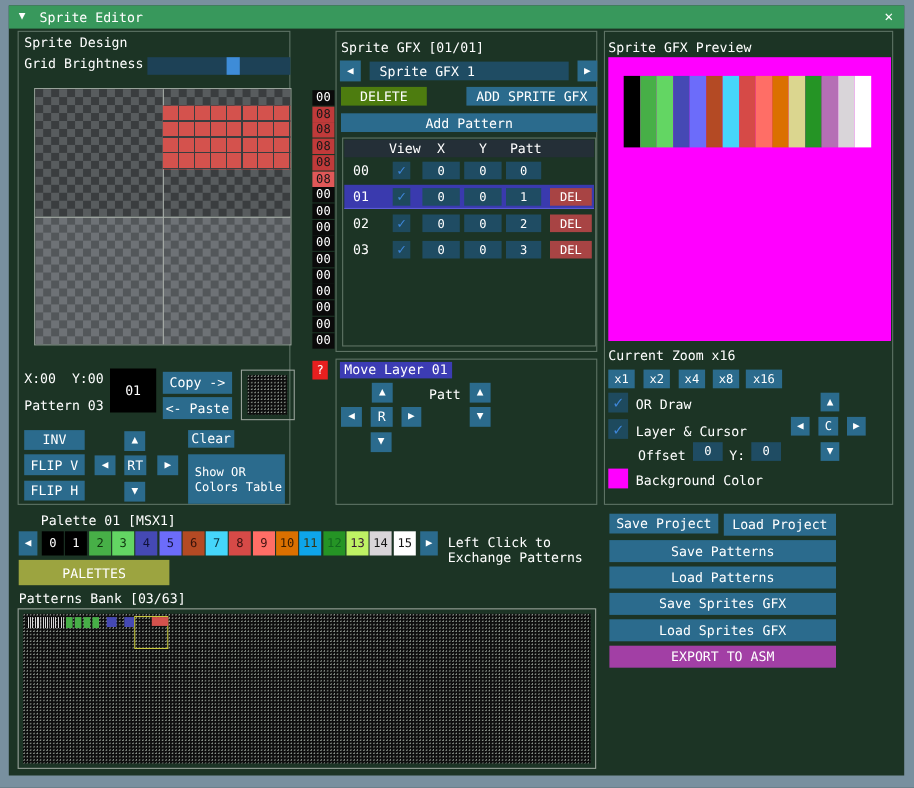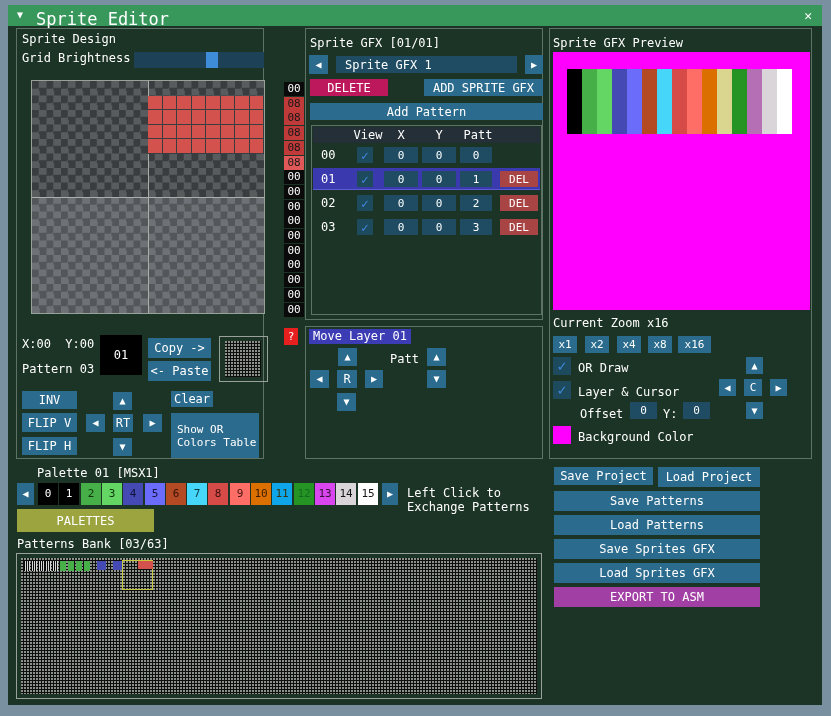--- a/index.html
+++ b/index.html
@@ -3,26 +3,26 @@
 <meta charset="utf-8">
 <style>
   html,body{margin:0;padding:0;width:831px;height:716px;overflow:hidden;
     background:#78909F;font-family:"DejaVu Sans Mono",monospace;}
   #window{position:absolute;left:8px;top:5px;width:814px;height:700px;background:#1C3425;color:#fff;}
   #window *{box-sizing:border-box;}
   .abs{position:absolute;}
   .txt{font-size:12px;white-space:pre;line-height:14px;}
   .titlebar{position:absolute;left:0;top:0;width:814px;height:21px;background:#38985C;}
   .titlebar .tri{position:absolute;left:9px;top:4px;font-size:10px;}
-  .titlebar .ttl{position:absolute;left:28px;top:4px;font-size:17px;white-space:pre;}
+  .titlebar .ttl{position:absolute;left:28px;top:4px;font-size:12px;white-space:pre;}
   .titlebar .cls{position:absolute;right:10px;top:3px;font-size:13px;cursor:default;}
   .panel{position:absolute;border:1px solid #5E7365;}
   .btn{position:absolute;background:#2B6B8D;color:#fff;font-size:12px;white-space:pre;
        display:flex;align-items:center;justify-content:center;cursor:default;}
-  .btn.red{background:#be185d;}
+  .btn.red{background:#4d7c0f;}
   .btn.purple{background:#A23FA5;}
   .btn.olive{background:#9CA440;}
   .btn.sm{font-size:11px;}
   .arrow{font-size:10px;line-height:10px;}
   .field{position:absolute;background:#1F4C63;color:#fff;font-size:12px;white-space:pre;
          display:flex;align-items:center;}
   .field.ctr{justify-content:center;}
   .checkbox{position:absolute;width:18px;height:18px;background:#1E4A5E;color:#3E86D8;
             font-size:15px;font-weight:bold;display:flex;align-items:center;justify-content:center;}
   
@@ -268,21 +268,21 @@
       <div class="swatch" style="left: 94px; background: rgb(99, 214, 99); color: rgb(16, 53, 15);">3</div>
       <div class="swatch" style="left: 115px; background: rgb(69, 73, 180); color: rgb(16, 18, 58);">4</div>
       <div class="swatch" style="left: 137px; background: rgb(108, 108, 250); color: rgb(20, 20, 63);">5</div>
       <div class="swatch" style="left: 158px; background: rgb(180, 74, 36); color: rgb(51, 18, 10);">6</div>
       <div class="swatch" style="left: 179px; background: rgb(69, 214, 250); color: rgb(10, 54, 66);">7</div>
       <div class="swatch" style="left: 200px; background: rgb(214, 74, 71); color: rgb(56, 16, 14);">8</div>
       <div class="swatch" style="left: 222px; background: rgb(255, 110, 102); color: rgb(66, 20, 17);">9</div>
       <div class="swatch" style="left: 243px; background: rgb(219, 112, 0); color: rgb(57, 28, 0);">10</div>
       <div class="swatch" style="left: 264px; background: #0ea5e9; color: rgb(55, 52, 15);">11</div>
       <div class="swatch" style="left: 286px; background: rgb(37, 148, 37); color: rgb(19, 107, 30);">12</div>
-      <div class="swatch" style="left: 307px; background: #d946ef; color: rgb(51, 18, 51);">13</div>
+      <div class="swatch" style="left: 307px; background: #bef264; color: rgb(51, 18, 51);">13</div>
       <div class="swatch" style="left: 328px; background: rgb(217, 213, 217); color: rgb(20, 20, 20);">14</div>
       <div class="swatch" style="left: 350px; background: rgb(255, 255, 255); color: rgb(20, 20, 20);">15</div>
     </div>
   <div class="btn arrow" style="left:374px;top:478px;width:16px;height:22px;">▶</div>
   <div class="abs txt" style="left:399px;top:481px;">Left Click to</div>
   <div class="abs txt" style="left:399px;top:495px;">Exchange Patterns</div>
   <div class="btn olive" style="left:9px;top:504px;width:137px;height:23px;">PALETTES</div>
 
   <div class="abs txt" style="left:9px;top:532px;">Patterns Bank [03/63]</div>
   <div class="bankbox">

